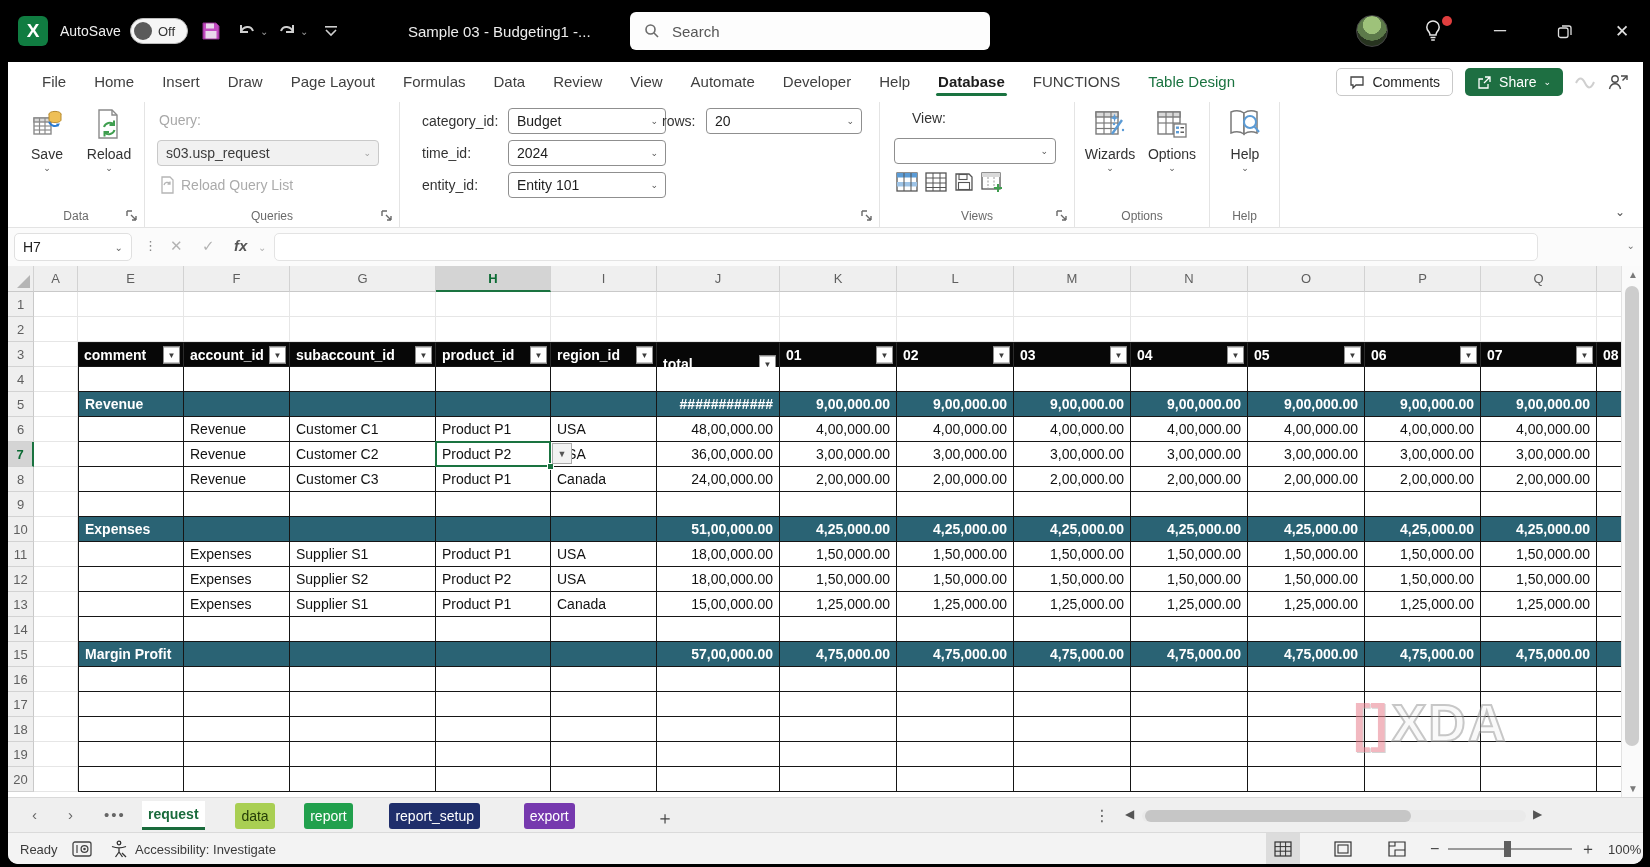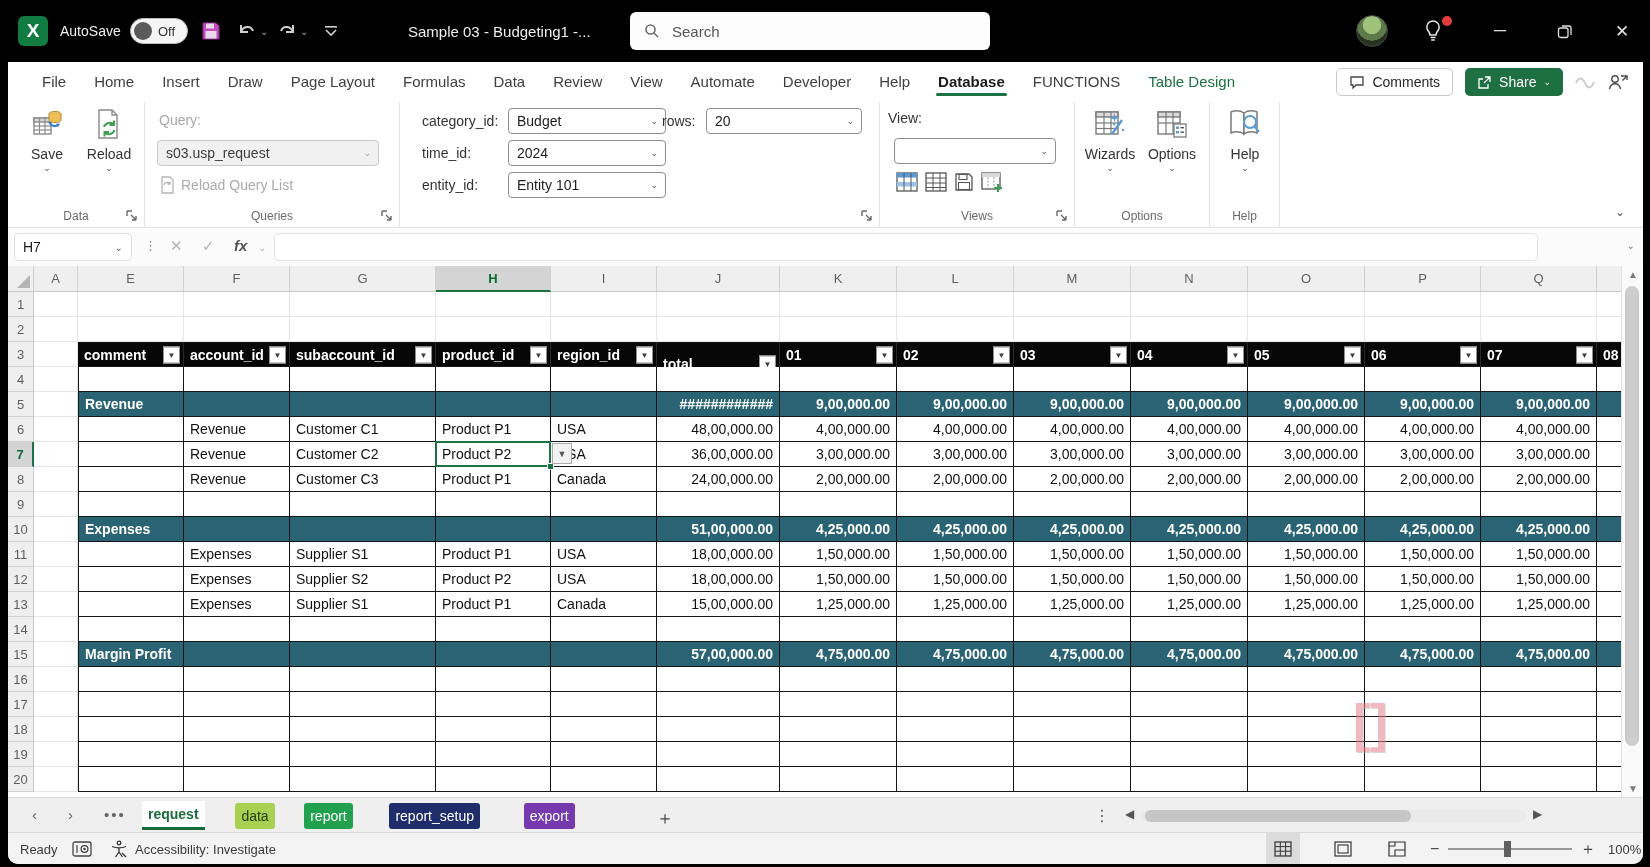--- a/index.html
+++ b/index.html
@@ -326,21 +326,21 @@
             <span class="ddchev">⌄</span>
           </div>
       </div>
       <svg class="launcher" viewBox="0 0 14 14">
           <path d="M2 2 h5 M2 2 v5" stroke="#6a6a6a" stroke-width="1.4" fill="none"></path>
           <path d="M6 6 l5 5 M11 11 v-4 M11 11 h-4" stroke="#6a6a6a" stroke-width="1.4" fill="none"></path>
         </svg>
     </div>
 
     <div class="rgroup" style="left:872px; width:195px;">
-      <div style="position:absolute; left:8px; top:8px; color:#333;">View:</div>
+      <div style="position:absolute; left:32px; top:8px; color:#333;">View:</div>
       <div class="dd" style="position:absolute; left:14px; top:36px; width:162px;">
           <span></span>
           <span class="ddchev">⌄</span>
         </div>
       <div class="view-icons" style="left:16px; top:70px;">
         <svg width="22" height="20" viewBox="0 0 22 20">
             <rect x="1" y="1" width="20" height="18" fill="#fff" stroke="#555" stroke-width="1.3"></rect>
             <rect x="1" y="1" width="20" height="4.5" fill="#5b9bd5"></rect>
             <rect x="1" y="10" width="20" height="4.5" fill="#9dc3e6"></rect>
             <line x1="8" y1="1" x2="8" y2="19" stroke="#555" stroke-width="1"></line>
@@ -1093,20 +1093,21 @@
     </div>
 
   <div class="vscroll">
     <div class="sarrow" style="top:3px;">▲</div>
     <div class="vthumb" style="top:20px; height:460px;"></div>
     <div class="sarrow" style="bottom:3px;">▼</div>
   </div>
 
   <div class="watermark">
     <span class="wm-bracket">[]</span>
+    <span class="wm-rest">XDA</span>
   </div>
 
   <div class="tabbar">
     <div class="nav-ar" style="left:24px;">‹</div>
     <div class="nav-ar" style="left:60px;">›</div>
     <div class="nav-ar" style="left:96px; letter-spacing:2px;">•••</div>
     <div id="sheettabs">
         <div class="sheettab active" style="left: 134px;">request</div>
         <div class="sheettab" style="left: 227.4px; background: rgb(169, 207, 83); color: rgb(36, 61, 6); top: 5px; height: 26px; border-radius: 3px;">data</div>
         <div class="sheettab" style="left: 296.2px; background: rgb(33, 160, 77); color: rgb(255, 255, 255); top: 5px; height: 26px; border-radius: 3px;">report</div>

